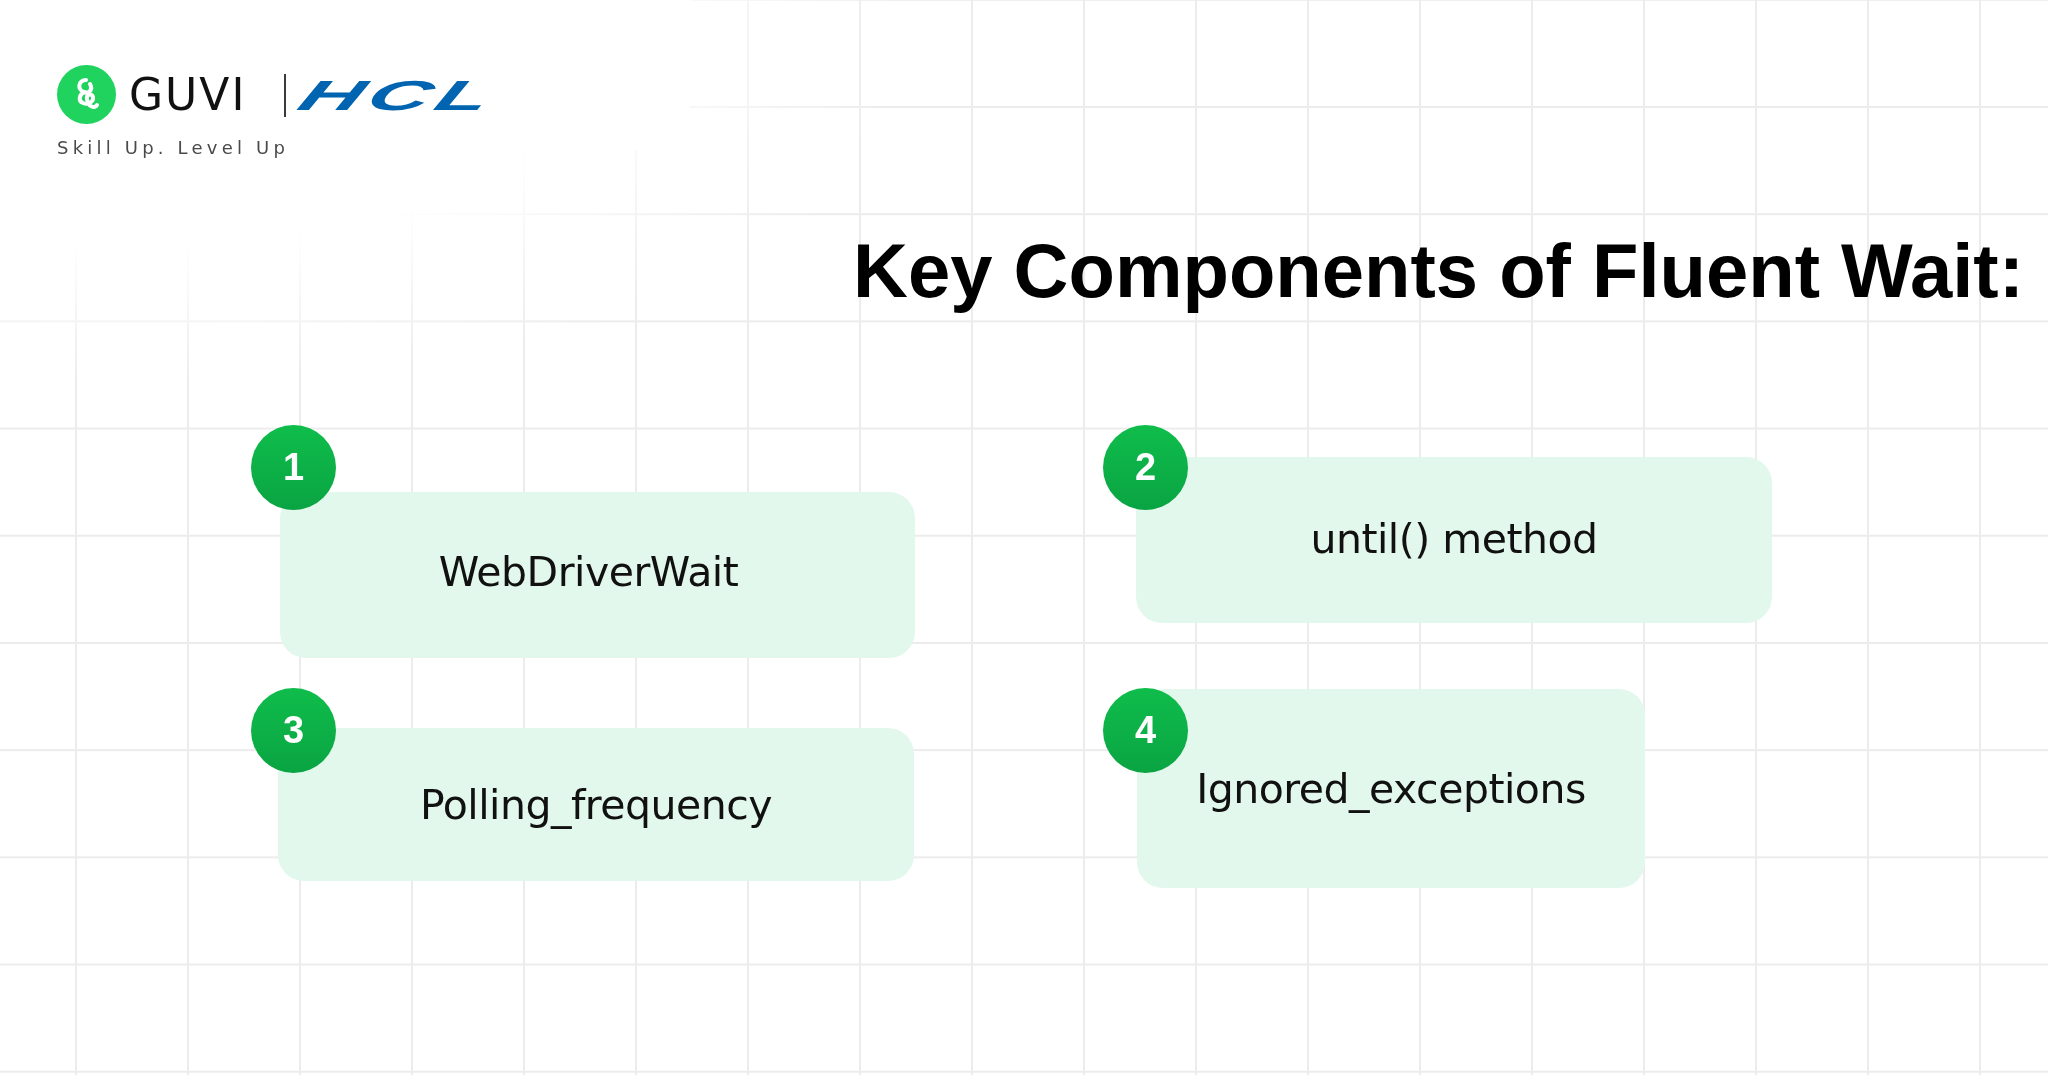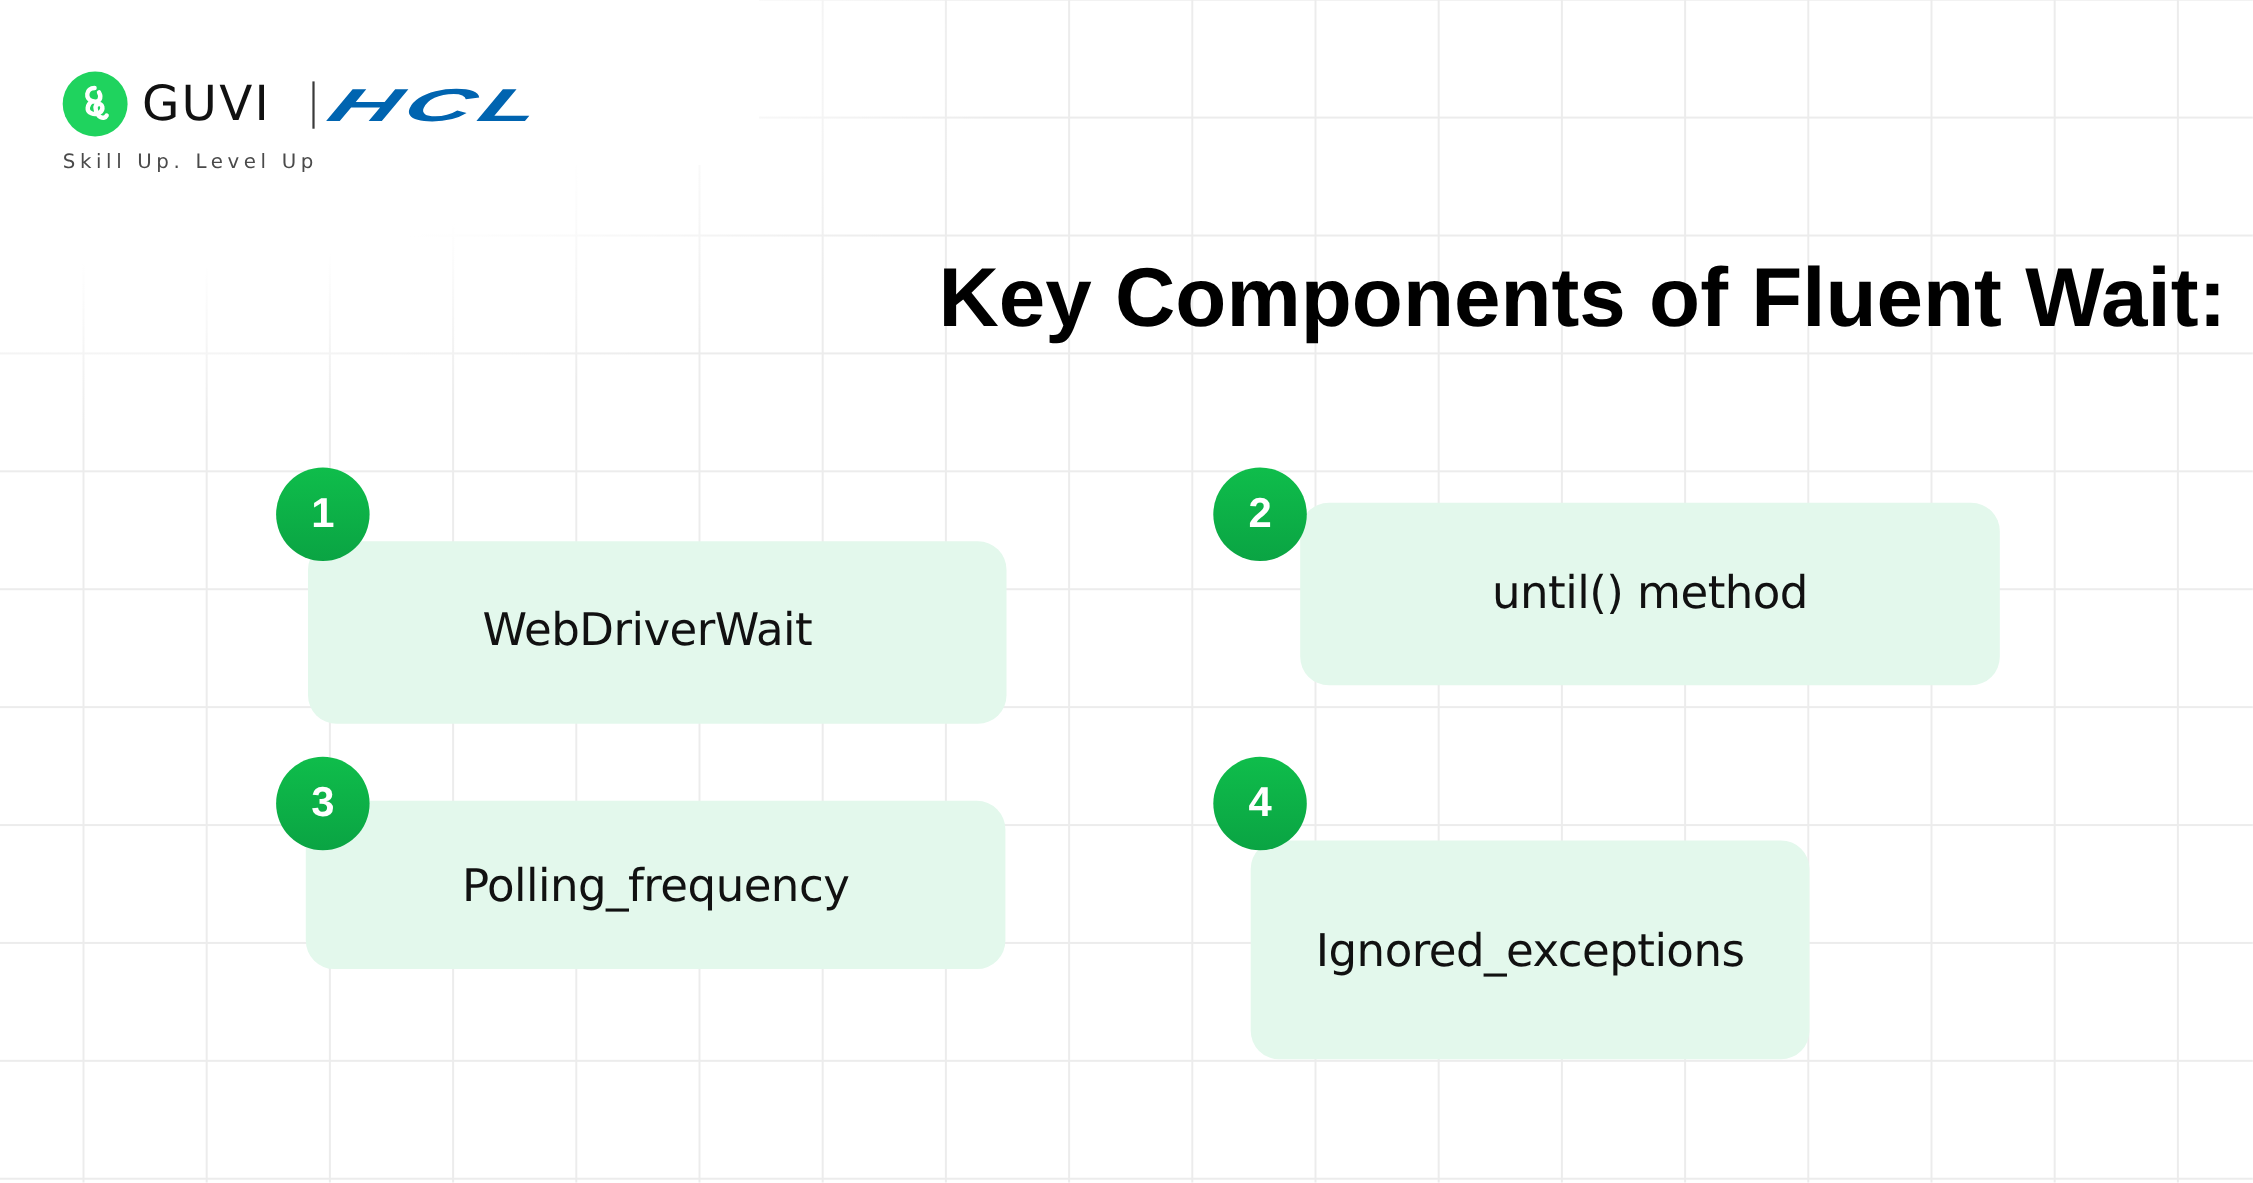--- a/index.html
+++ b/index.html
@@ -161,32 +161,32 @@
 
 <div class="title">Key Components of Fluent Wait:</div>
 
 <div class="card" style="left:280px; top:460px; width:635px; height:166px;margin-top:32px;">
   <span class="card-label" style="margin-left:-18px; margin-top:-6px;">WebDriverWait</span>
 </div>
 <div class="badge" style="left:251px; top:425px;">
   <span class="badge-num">1</span>
 </div>
 
-<div class="card" style="left:1182px; top:457px; width:636px; height:166px;">
+<div class="card" style="left:1136px; top:457px; width:636px; height:166px;">
   <span class="card-label" style="margin-top:-2px;">until() method</span>
 </div>
 <div class="badge" style="left:1103px; top:425px;">
   <span class="badge-num">2</span>
 </div>
 
 <div class="card" style="left:278px; top:728px; width:636px; height:153px;">
   <span class="card-label">Polling_frequency</span>
 </div>
 <div class="badge" style="left:251px; top:688px;">
   <span class="badge-num">3</span>
 </div>
 
-<div class="card" style="left:1137px; top:764px; width:508px; height:199px;">
+<div class="card" style="left:1137px; top:689px; width:508px; height:199px;">
   <span class="card-label">Ignored_exceptions</span>
 </div>
 <div class="badge" style="left:1103px; top:688px;">
   <span class="badge-num">4</span>
 </div>
 
 </body></html>

